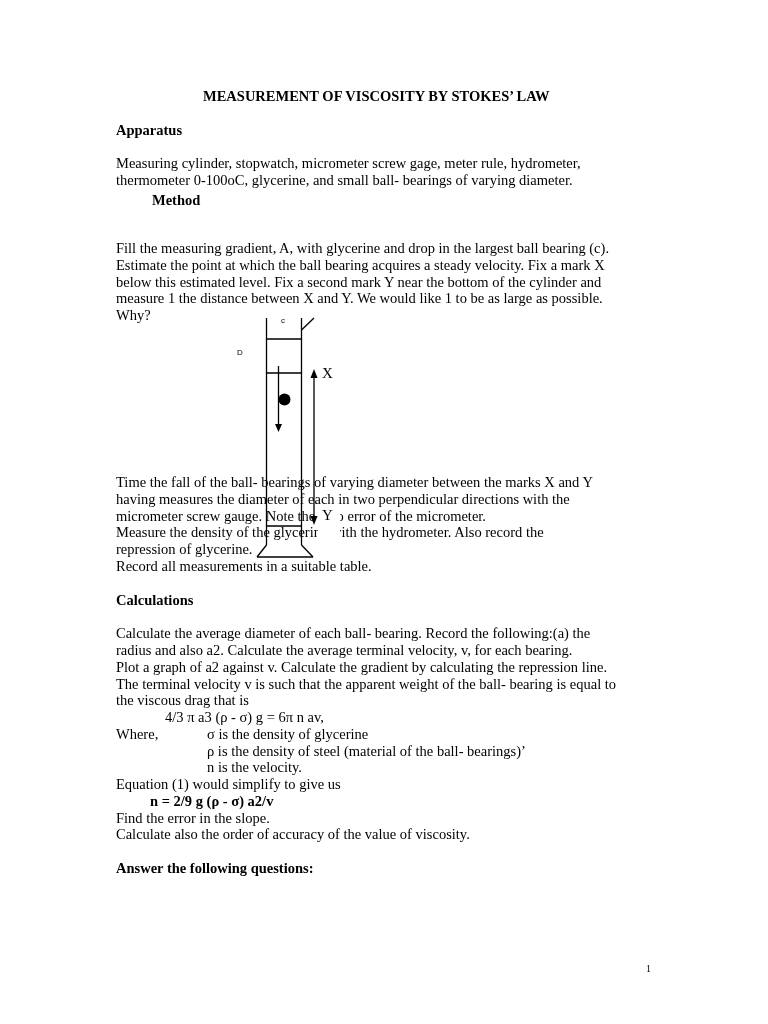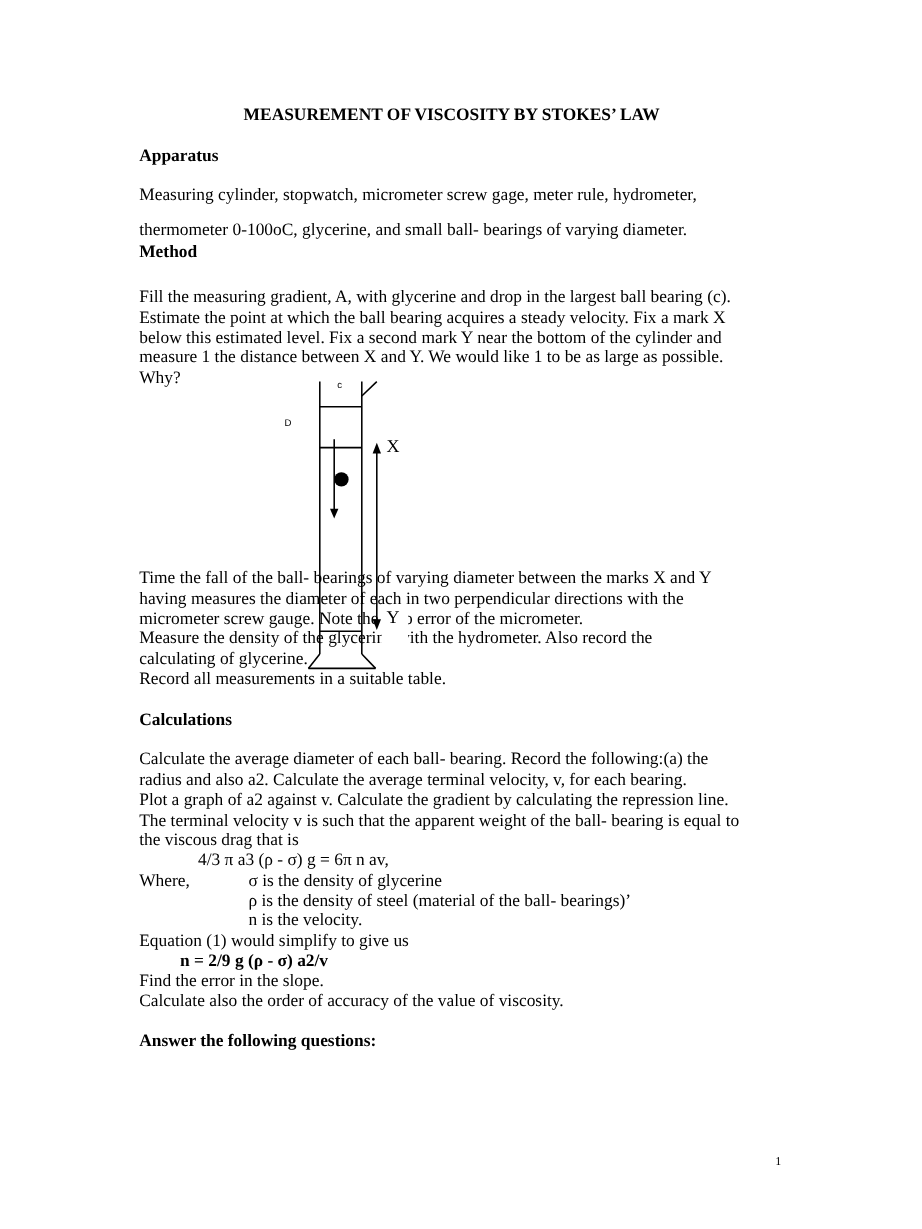--- a/index.html
+++ b/index.html
@@ -18,34 +18,34 @@
   </style>
 </head>
 <body>
 
 <div>
 
   <div class="line title" style="top:88px;">MEASUREMENT OF VISCOSITY BY STOKES’ LAW</div>
 
   <div class="line bold" style="top:122px;">Apparatus</div>
   <div class="line" style="top:155px;text-align:right;">Measuring cylinder, stopwatch, micrometer screw gage, meter rule, hydrometer,</div>
-  <div class="line" style="top:172px;margin-top:12px;">thermometer 0-100oC, glycerine, and small ball- bearings of varying diameter.</div>
+  <div class="line" style="top:172px;">thermometer 0-100oC, glycerine, and small ball- bearings of varying diameter.</div>
 
-  <div class="line bold" style="top:202px;">Method</div>
+  <div class="line bold" style="top:192px;margin-left:36px;">Method</div>
   <div class="line" style="top:240px;">Fill the measuring gradient, A, with glycerine and drop in the largest ball bearing (c).</div>
   <div class="line" style="top:257px;">Estimate the point at which the ball bearing acquires a steady velocity. Fix a mark X</div>
   <div class="line" style="top:274px;">below this estimated level. Fix a second mark Y near the bottom of the cylinder and</div>
   <div class="line" style="top:290px;">measure 1 the distance between X and Y. We would like 1 to be as large as possible.</div>
   <div class="line" style="top:307px;">Why?</div>
 
   <div class="line" style="top:474px;">Time the fall of the ball- bearings of varying diameter between the marks X and Y</div>
   <div class="line" style="top:491px;">having measures the diameter of each in two perpendicular directions with the</div>
   <div class="line" style="top:508px;">micrometer screw gauge. Note the zero error of the micrometer.</div>
   <div class="line" style="top:524px;">Measure the density of the glycerine with the hydrometer. Also record the</div>
-  <div class="line" style="top:541px;">calculating of glycerine.</div>
+  <div class="line" style="top:541px;">repression of glycerine.</div>
   <div class="line" style="top:558px;">Record all measurements in a suitable table.</div>
 
   <div class="mask" style="left:318px; top:506px; width:22px; height:34px;"></div>
 
   <svg class="diagram" viewBox="0 0 768 1024" width="768" height="1024">
     <g stroke="#000" stroke-width="1.3" fill="none">
 
       <line x1="266.5" y1="318" x2="266.5" y2="545"></line>
       <line x1="301.5" y1="318" x2="301.5" y2="545"></line>
 

